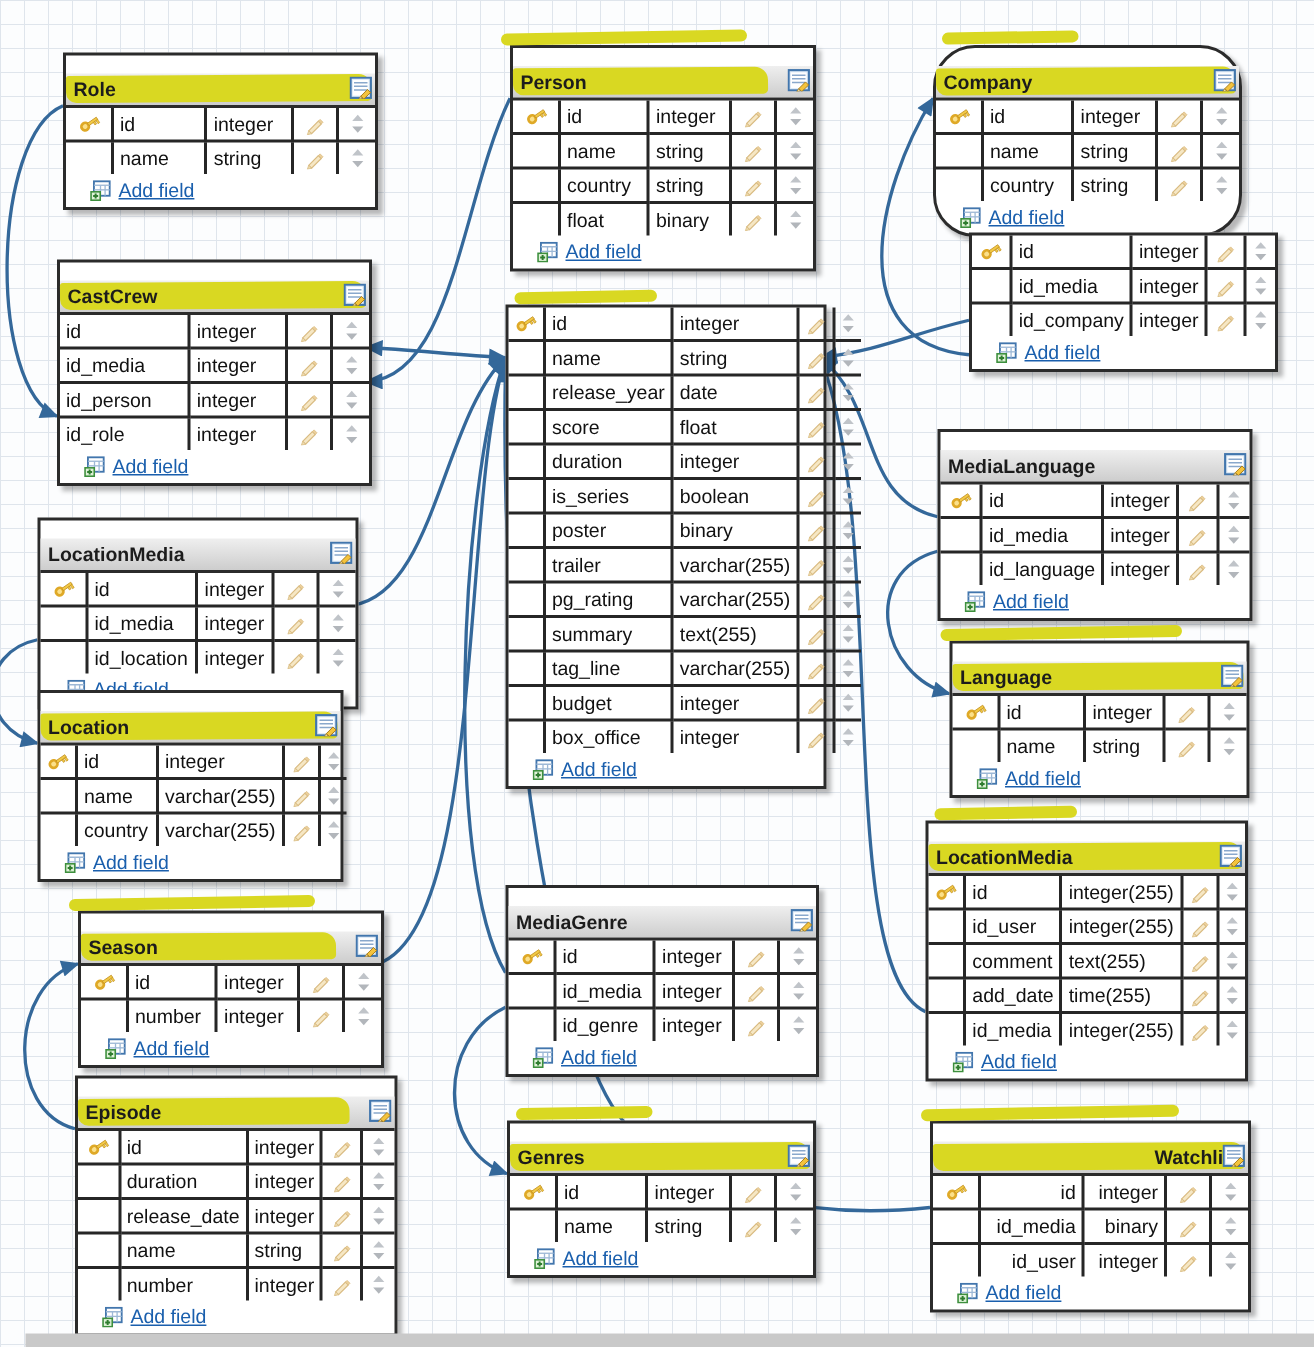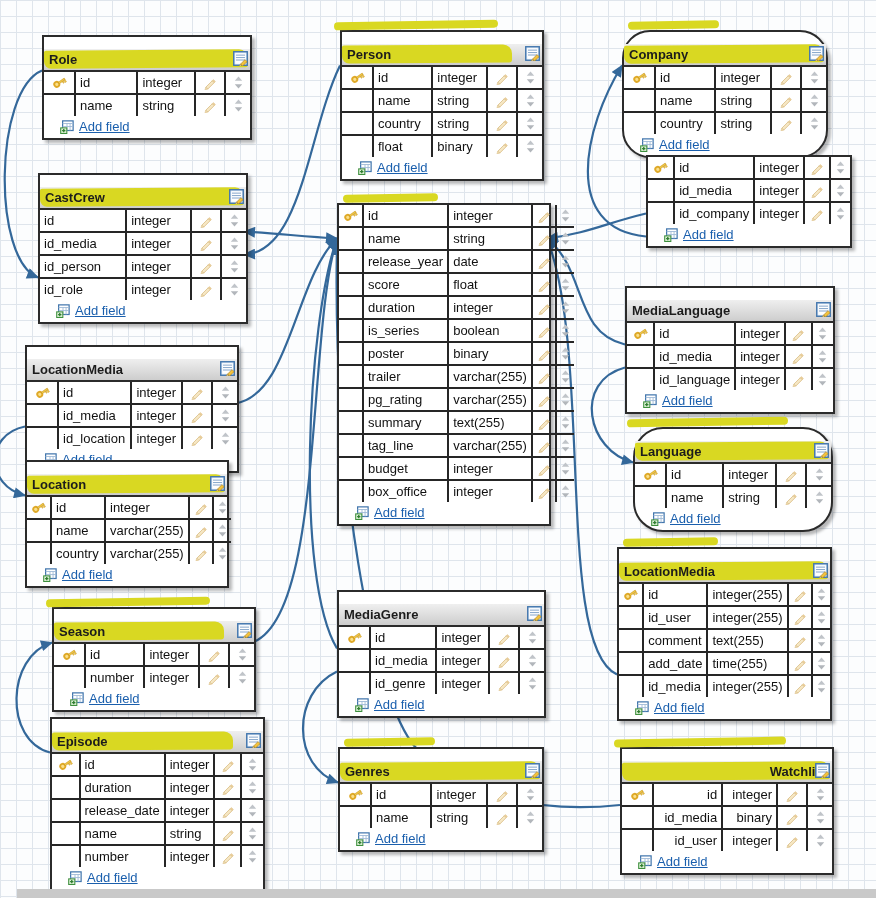--- a/index.html
+++ b/index.html
@@ -869,21 +869,21 @@
               <line x1="3" y1="4" x2="15" y2="4" stroke="#9db8d6" stroke-width="1"></line>
               <line x1="3" y1="7.5" x2="15" y2="7.5" stroke="#9db8d6" stroke-width="1"></line>
               <line x1="8" y1="4" x2="8" y2="12" stroke="#9db8d6" stroke-width="1"></line>
               <line x1="11.5" y1="4" x2="11.5" y2="12" stroke="#9db8d6" stroke-width="1"></line>
               <rect x="0.8" y="9" width="7" height="6.4" fill="#dff2d8" stroke="#3d8f3d" stroke-width="1.2"></rect>
               <path d="M4.3 10.3 v3.8 M2.4 12.2 h3.8" stroke="#2f7d2f" stroke-width="1.5" fill="none"></path>
             </svg></span>
           <span class="addlink">Add field</span>
         </div>
       </div>
-      <div class="dbtable" style="left: 633px; top: 427px; width: 196px; border-radius: 30px;">
+      <div class="dbtable" style="left: 633px; top: 427px; width: 196px;">
         <div class="overshoot wide"></div>
         <div class="ttl hl-full"><div class="streak"></div><span class="tname">Language</span><span class="editicon"><svg width="15" height="15" viewBox="0 0 16 16">
               <rect x="0.8" y="0.8" width="14.4" height="14.4" fill="#dce9f6" stroke="#4276ad" stroke-width="1.5"></rect>
               <rect x="2.4" y="2.4" width="11.2" height="11.2" fill="#fff"></rect>
               <line x1="3.2" y1="4.4" x2="12.8" y2="4.4" stroke="#89a8cc" stroke-width="1.1"></line>
               <line x1="3.2" y1="7" x2="12.8" y2="7" stroke="#89a8cc" stroke-width="1.1"></line>
               <line x1="3.2" y1="9.6" x2="12.8" y2="9.6" stroke="#89a8cc" stroke-width="1.1"></line>
               <path d="M8 14 L12.8 9.2 L15 11.4 L10.2 16 Z" fill="#f4c33c" stroke="#a87c18" stroke-width="0.7"></path>
               <path d="M8 14 L6.5 16.2 L9.2 15.6 Z" fill="#f4e3b2" stroke="#a87c18" stroke-width="0.5"></path>
             </svg></span></div>

